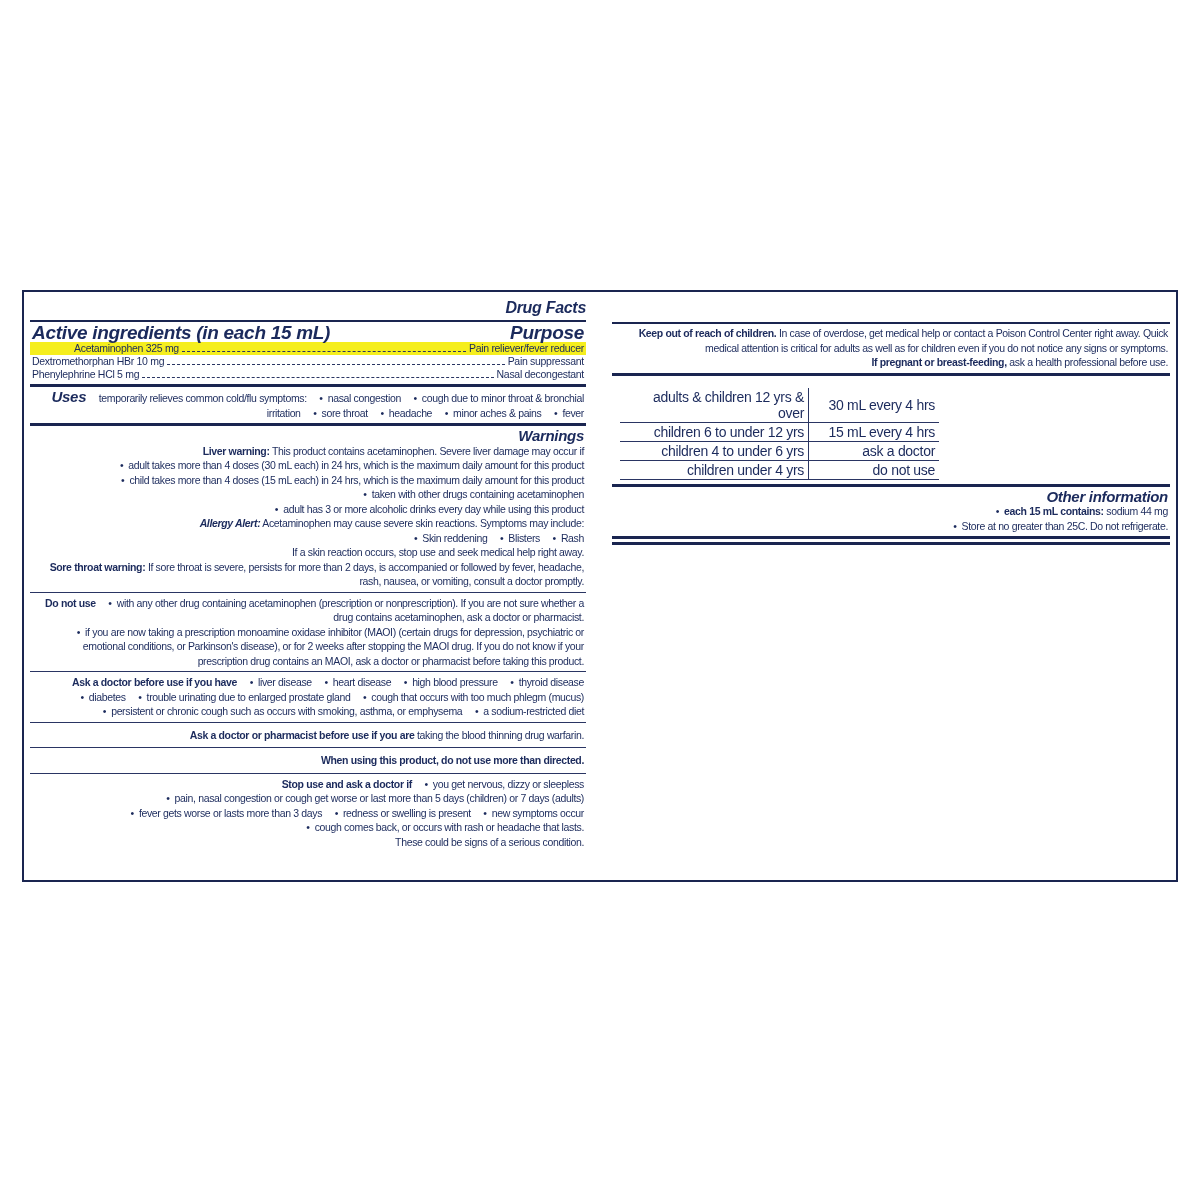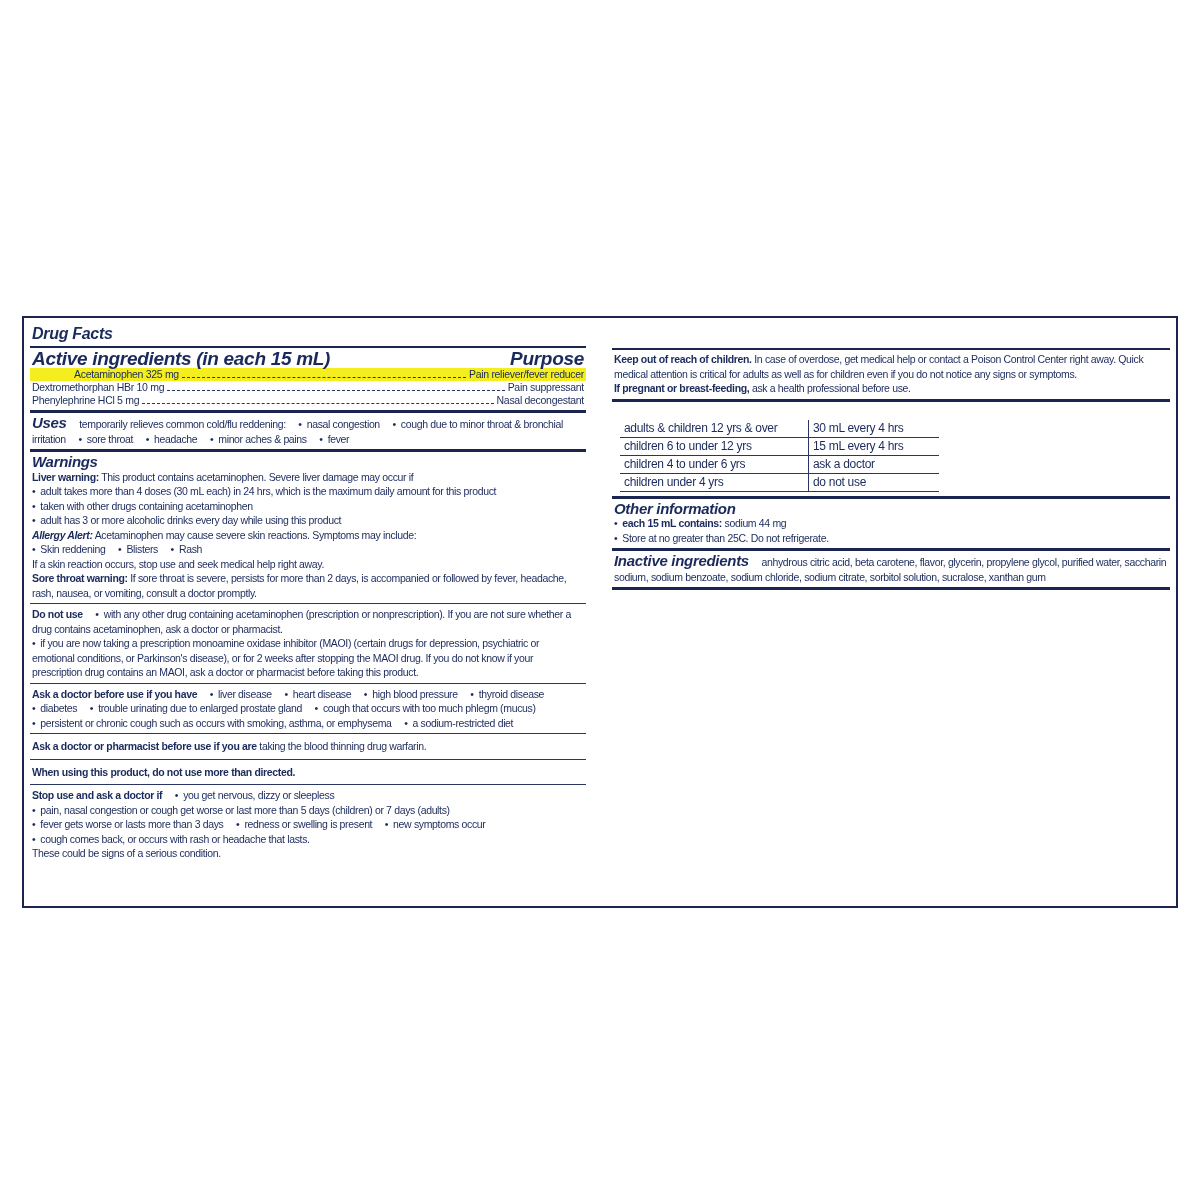--- a/index.html
+++ b/index.html
@@ -1,36 +1,36 @@
 <!DOCTYPE html>
 <html><head>
 <meta charset="utf-8">
 <style>
   html, body { margin:0; padding:0; background:#ffffff; }
   body { width:1200px; height:1200px; position:relative; overflow:hidden;
          font-family:"Liberation Sans", sans-serif; color:#1b2a5c; }
-  .panel { position:absolute; left:22px; top:316px; width:1156px; height:592px;
-           border:2px solid #1a2550; box-sizing:border-box; background:#fff; }
+  .panel { position:absolute; left:22px; top:290px; width:1156px; height:592px;
+           border:2px solid #1a2550; box-sizing:border-box; background:#fff;text-align:right; }
   .col-left { position:absolute; left:6px; top:4px; width:556px; }
   .col-right { position:absolute; left:588px; top:4px; width:558px; }
   .title-italic { font-style:italic; font-weight:bold; letter-spacing:-0.3px; }
   .h-drug { font-size:16px; line-height:20px; margin:2px 0 0 2px; }
   .rule-thick { border-top:2px solid #1a2550; margin:2px 0; }
   .rule-thin { border-top:1.5px solid #2a3563; margin:3px 0; }
   .rule-bold { border-top:3px solid #1a2550; margin:3px 0; }
   .ai-head { display:flex; justify-content:space-between; font-size:19px; line-height:18px; padding:0 2px; }
   .ai-row { display:flex; align-items:baseline; font-size:10.5px; line-height:13px; padding:0 2px; letter-spacing:-0.3px; }
   .ai-row .dots { flex:1; border-bottom:1px dashed #2a3563; margin:0 3px 3px 3px; }
   .ai-row.hl { background:#f5ee1e;padding-left:44px; }
   .sec { font-size:10.5px; line-height:14.5px; padding:0 2px; letter-spacing:-0.35px; }
   .sec b { font-weight:bold; }
   .sec-title { font-size:15px; font-style:italic; font-weight:bold; letter-spacing:-0.3px; }
   .bullet::before { content:"\2022"; margin-right:5px; }
   .inl { margin-left:10px; }
-  table.dir { border-collapse:collapse; font-size:12px; letter-spacing:-0.3px; margin:18px 0 0 8px; }
+  table.dir { border-collapse:collapse; font-size:14px; letter-spacing:-0.3px; margin:12px 0 0 8px; }
   table.dir td { border-bottom:1px solid #2a3563; padding:1px 4px; height:15px; }
   table.dir td.c1 { width:180px; border-right:1.5px solid #2a3563; }
   table.dir td.c2 { width:122px; }
 </style>
 </head>
 <body>
 
 <div class="panel">
 
   <div class="col-left">
@@ -53,35 +53,36 @@
     </div>
     <div class="ai-row">
       <span>Phenylephrine HCl 5 mg</span>
       <span class="dots"></span>
       <span>Nasal decongestant</span>
     </div>
     <div class="rule-bold"></div>
 
     <div class="sec">
       <span class="sec-title">Uses</span>
-      <span class="inl">temporarily relieves common cold/flu reddening:</span>
+      <span class="inl">temporarily relieves common cold/flu symptoms:</span>
       <span class="inl bullet">nasal congestion</span>
       <span class="inl bullet">cough due to minor throat &amp;</span>
       <span>bronchial irritation</span>
       <span class="inl bullet">sore throat</span>
       <span class="inl bullet">headache</span>
       <span class="inl bullet">minor aches &amp; pains</span>
       <span class="inl bullet">fever</span>
     </div>
     <div class="rule-bold"></div>
 
     <div class="sec">
       <div class="sec-title">Warnings</div>
       <div><b>Liver warning:</b> <span>This product contains acetaminophen. Severe liver damage may occur if</span></div>
       <div class="bullet">adult takes more than 4 doses (30 mL each) in 24 hrs, which is the maximum daily amount for this product</div>
+      <div class="bullet">child takes more than 4 doses (15 mL each) in 24 hrs, which is the maximum daily amount for this product</div>
       <div class="bullet">taken with other drugs containing acetaminophen</div>
       <div class="bullet">adult has 3 or more alcoholic drinks every day while using this product</div>
       <div><b><i>Allergy Alert:</i></b> <span>Acetaminophen may cause severe skin reactions. Symptoms may include:</span></div>
       <div>
         <span class="bullet">Skin reddening</span>
         <span class="inl bullet">Blisters</span>
         <span class="inl bullet">Rash</span>
       </div>
       <div>If a skin reaction occurs, stop use and seek medical help right away.</div>
       <div><b>Sore throat warning:</b> <span>If sore throat is severe, persists for more than 2 days, is accompanied or followed by fever, headache, rash, nausea, or vomiting, consult a doctor promptly.</span></div>
@@ -166,19 +167,15 @@
       </table>
     <div class="rule-bold" style="margin-top:4px;"></div>
 
     <div class="sec">
       <div class="sec-title">Other information</div>
       <div class="bullet"><b>each 15 mL contains:</b> <span>sodium 44 mg</span></div>
       <div class="bullet">Store at no greater than 25C. Do not refrigerate.</div>
     </div>
     <div class="rule-bold"></div>
 
-    <div class="sec">
-      <span class="sec-title">Inactive ingredients</span>
-      <span class="inl">anhydrous citric acid, beta carotene, flavor, glycerin, propylene glycol, purified water, saccharin sodium, sodium benzoate, sodium chloride, sodium citrate, sorbitol solution, sucralose, xanthan gum</span>
-    </div>
     <div class="rule-bold"></div>
   </div>
 </div>
 
 </body></html>

